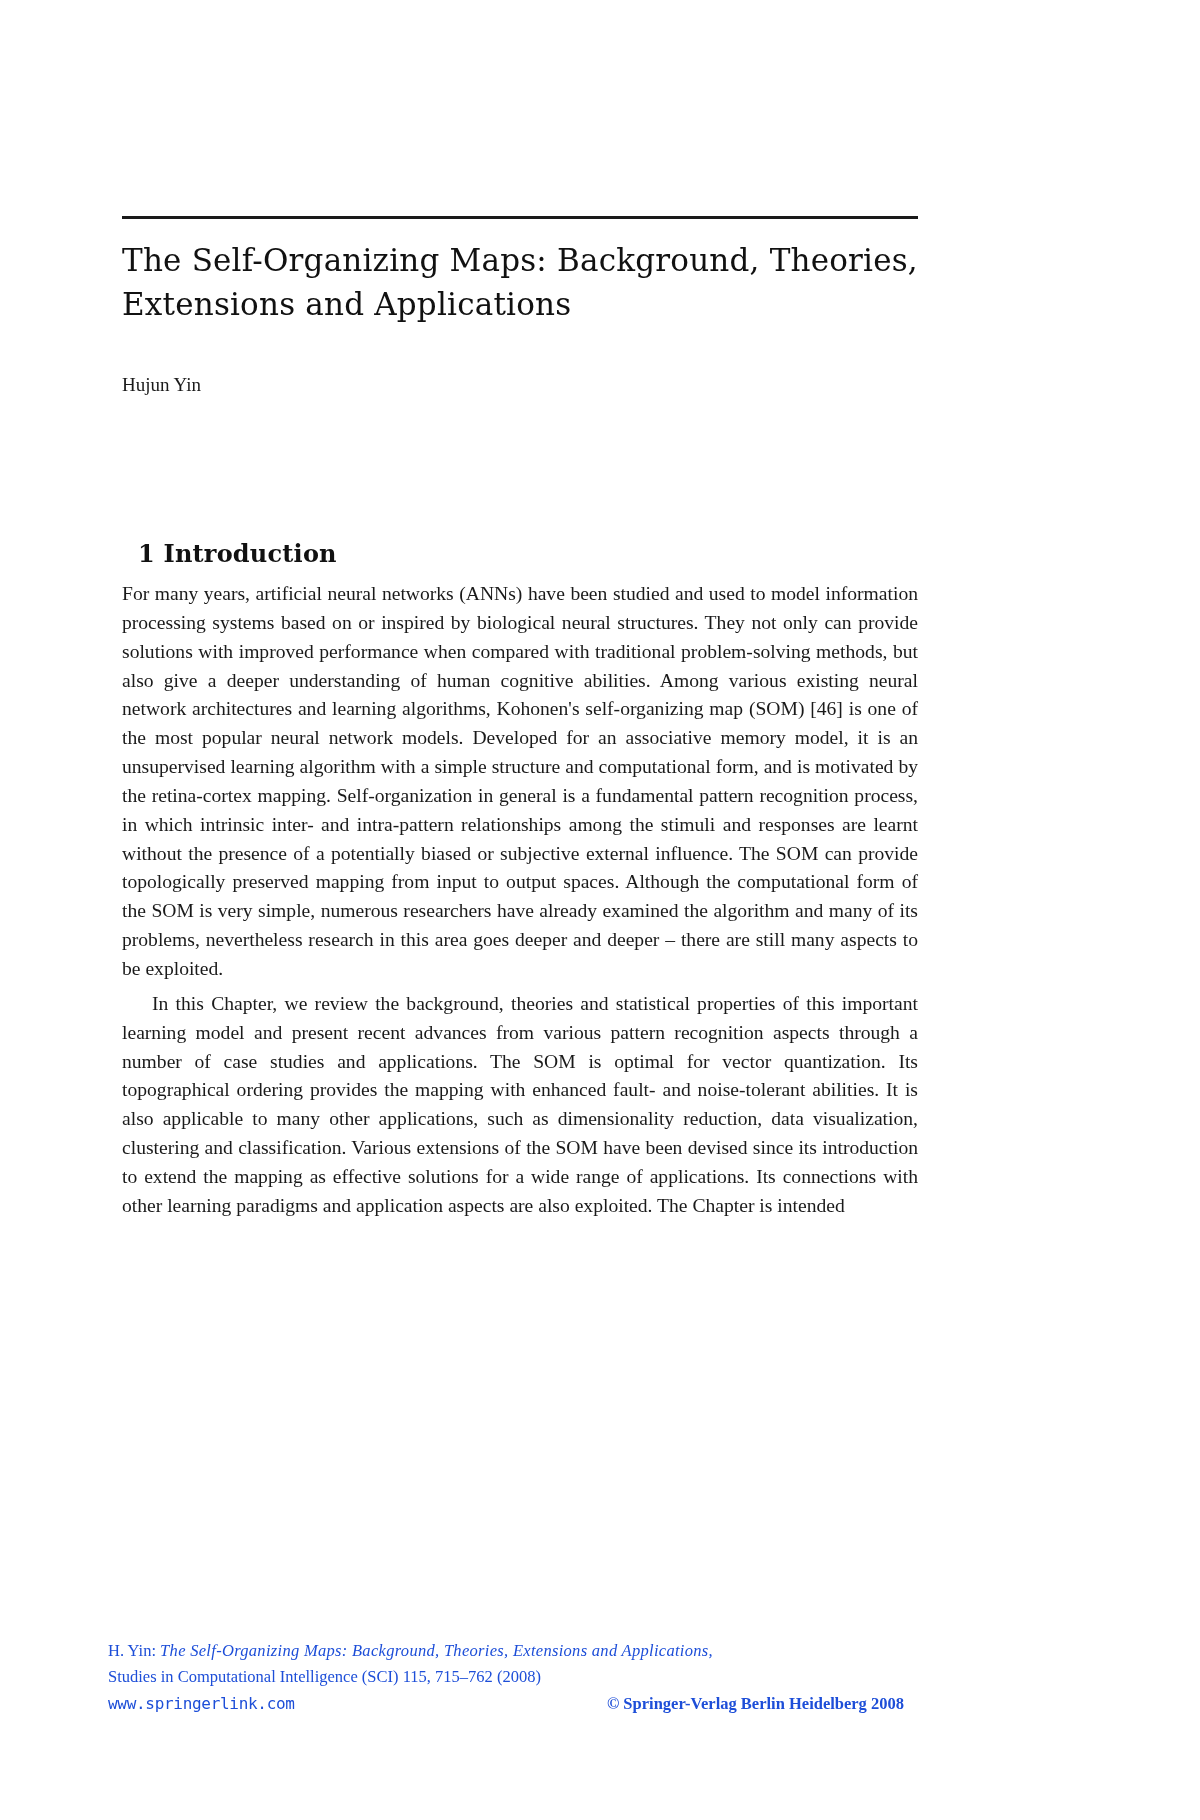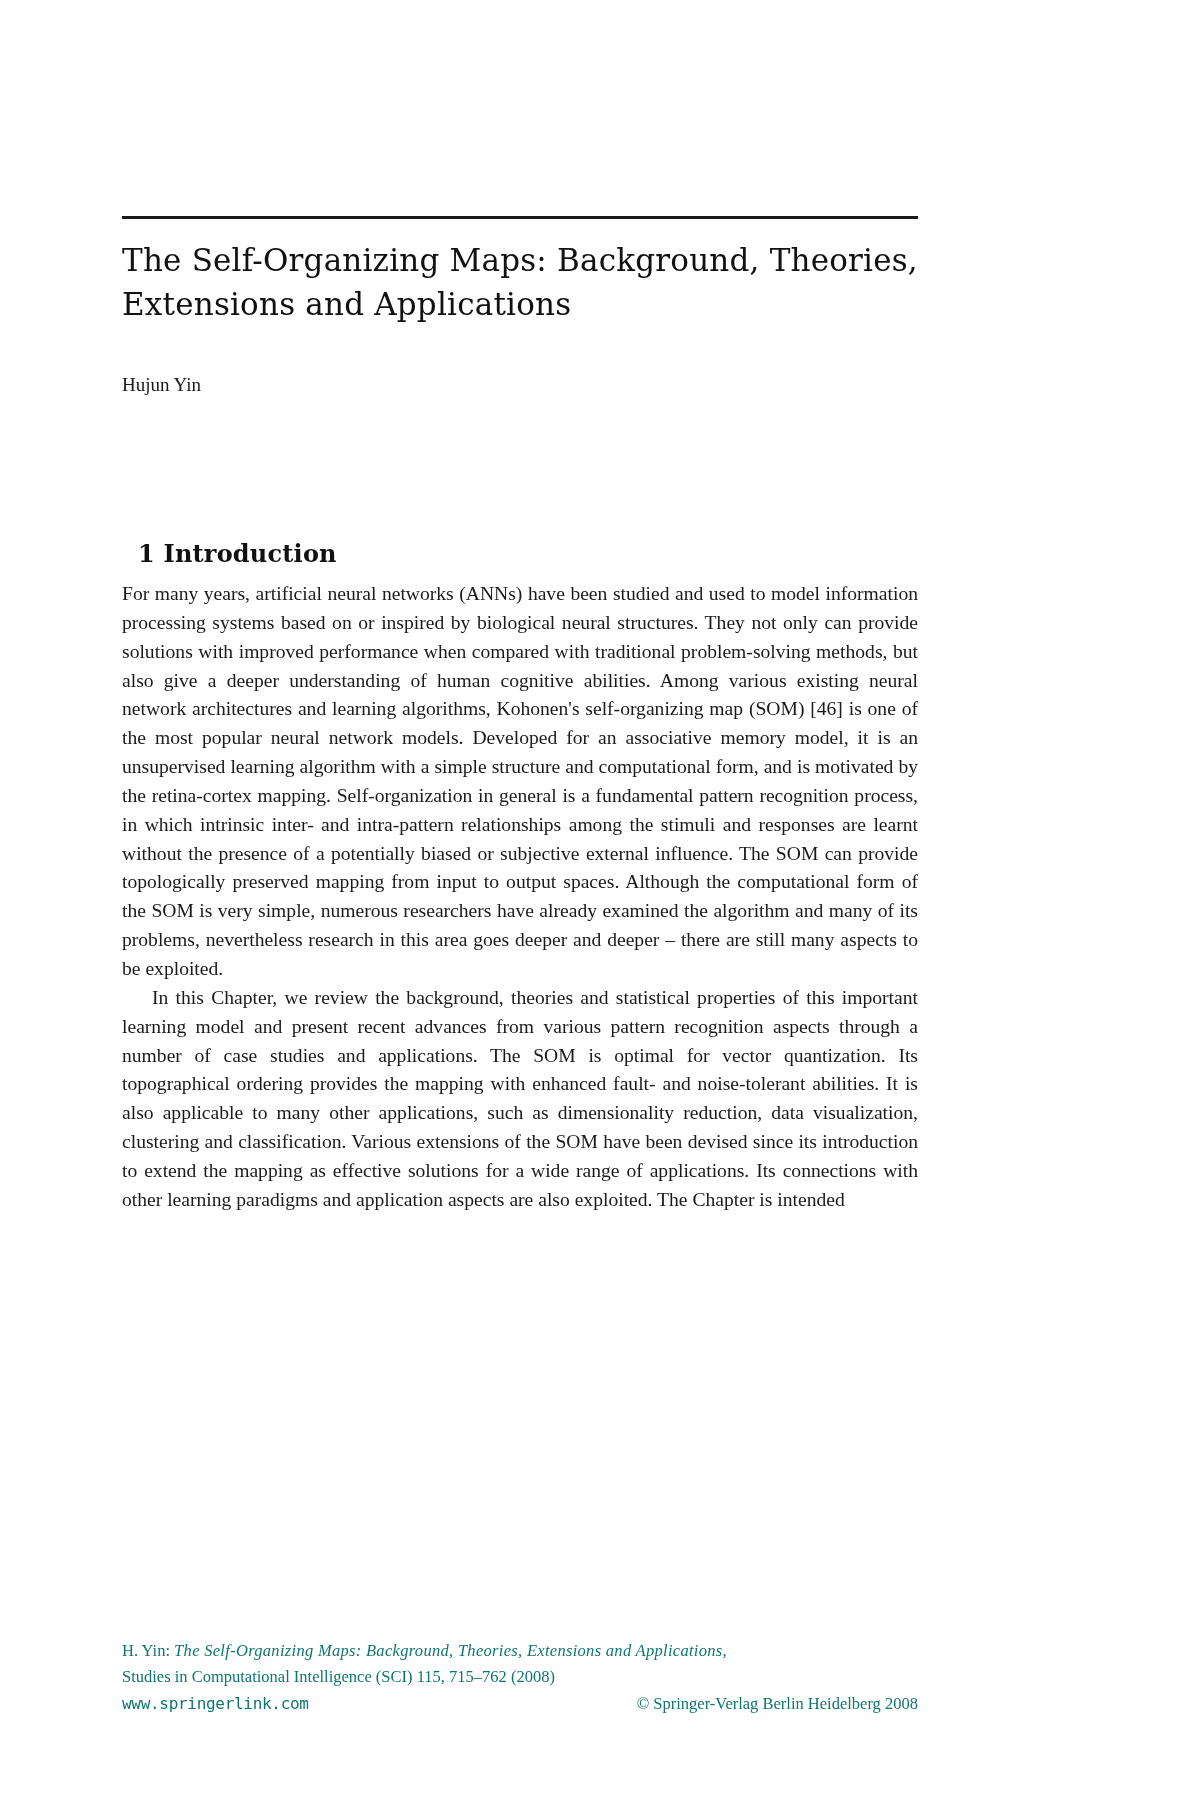--- a/index.html
+++ b/index.html
@@ -97,50 +97,52 @@
     margin: 0;
     font-size: 19.6px;
     line-height: 28.85px;
     text-align: justify;
     text-justify: inter-word;
     color: #1a1a1a;
     hyphens: none;
   }
   p.para.indent {
     text-indent: 30px;
+    margin-top: 6px;
   }
 
   
   .footer {
     position: absolute;
-    left: 122px;
+    left: 108px;
     top: 1638px;
     width: 796px;
     font-size: 16.5px;
     line-height: 25.5px;
-    color: #0f766e;
+    color: #1d4ed8;
   }
   .footer .f-line1 { white-space: normal; }
   .footer .f-italic {
     font-style: italic;
     letter-spacing: 0.3px;
   }
   .footer .f-line3 {
     display: flex;
     justify-content: space-between;
     align-items: baseline;
     margin-top: 2px;
   }
   .footer .f-url {
     font-family: "DejaVu Sans Mono", "Liberation Mono", monospace;
     font-size: 16px;
     letter-spacing: -0.3px;
   }
   .footer .f-copy {
     font-size: 16.5px;
+    font-weight: bold;
   }
 </style>
 </head>
 <body>
 
 <div class="page">
 
   <div class="top-rule"></div>
 
   <h1 class="title">The Self-Organizing Maps: Background, Theories, Extensions and Applications</h1>

